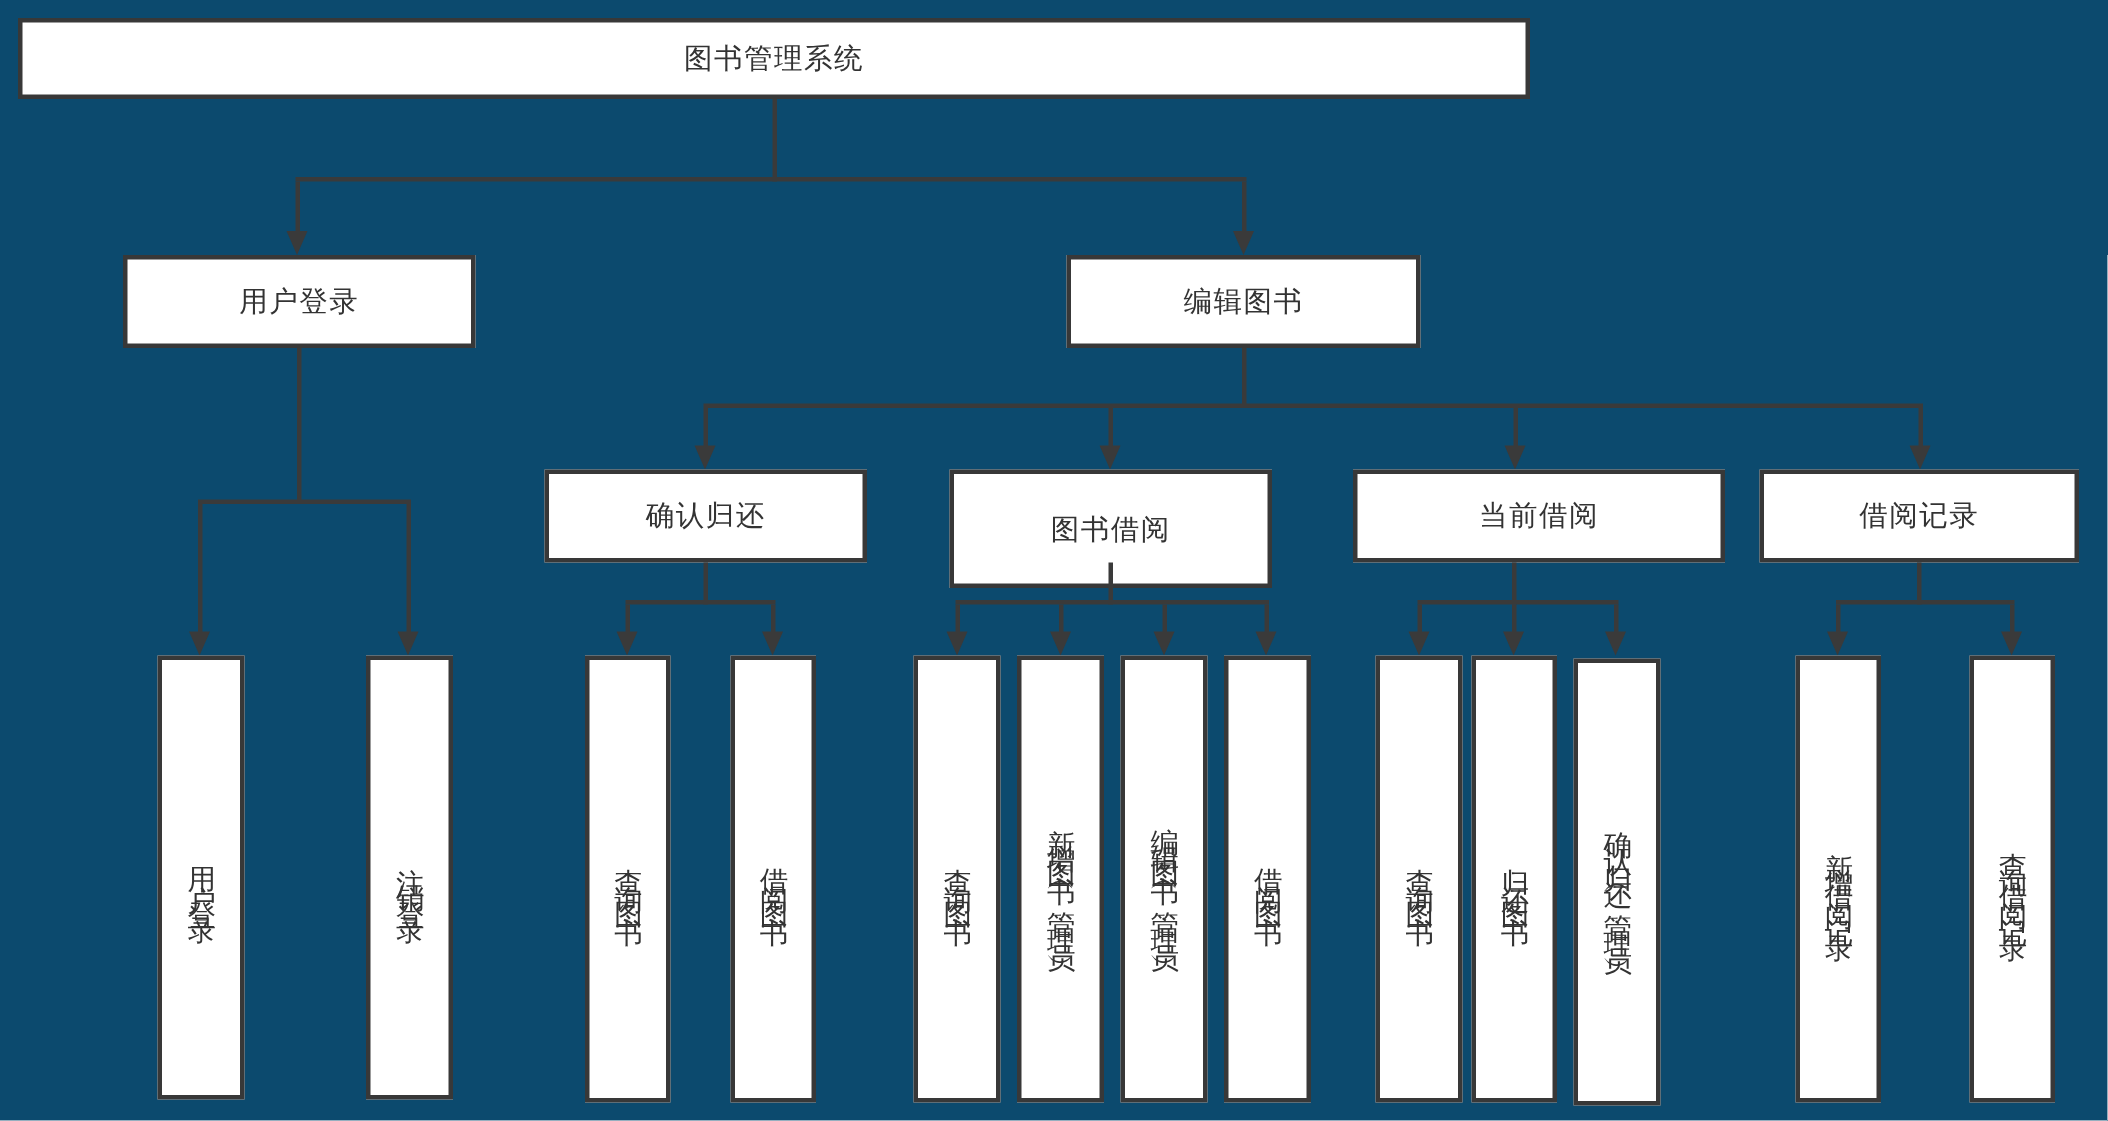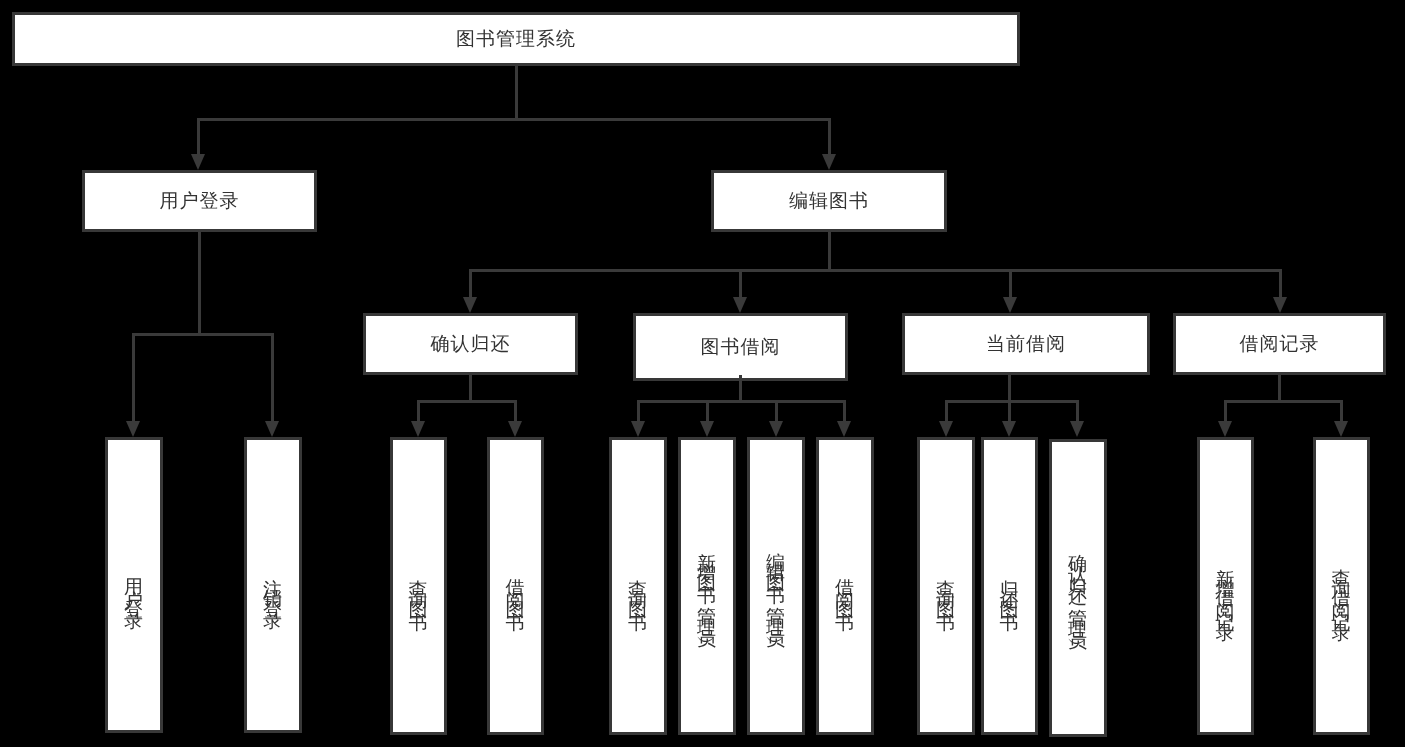--- a/index.html
+++ b/index.html
@@ -1,19 +1,19 @@
 <!DOCTYPE html>
 <html><head>
 <meta charset="utf-8">
 <style>
   html,body{margin:0;padding:0;background:#fff;}
   .canvas{
     position:relative;
     width:1405px;height:747px;
-    background:#000000;
+    background:#0c4a6e;
     font-family:Liberation Serif, serif;
     overflow:hidden;
   }
   .node{
     position:absolute;
     box-sizing:border-box;
     border:3px solid #383838;
     background:#ffffff;
     display:flex;
     align-items:center;
@@ -85,21 +85,21 @@
   <div class="vline" style="left:739px;top:272px;height:29px"></div>
   <div class="arrow" style="left:733px;top:297px"></div>
   <div class="vline" style="left:1009px;top:272px;height:29px"></div>
   <div class="arrow" style="left:1003px;top:297px"></div>
   <div class="vline" style="left:1279px;top:272px;height:29px"></div>
   <div class="arrow" style="left:1273px;top:297px"></div>
 
   <div class="node" style="left:363px;top:313px;width:215px;height:62px">
     <span>确认归还</span>
   </div>
-  <div class="node" style="left:633px;top:313px;width:215px;height:68px">
+  <div class="node" style="left:633px;top:313px;width:215px;height:79px">
     <span>图书借阅</span>
   </div>
   <div class="node" style="left:902px;top:313px;width:248px;height:62px">
     <span>当前借阅</span>
   </div>
   <div class="node" style="left:1173px;top:313px;width:213px;height:62px">
     <span>借阅记录</span>
   </div>
 
   <div class="vline" style="left:469px;top:375px;height:28px"></div>

